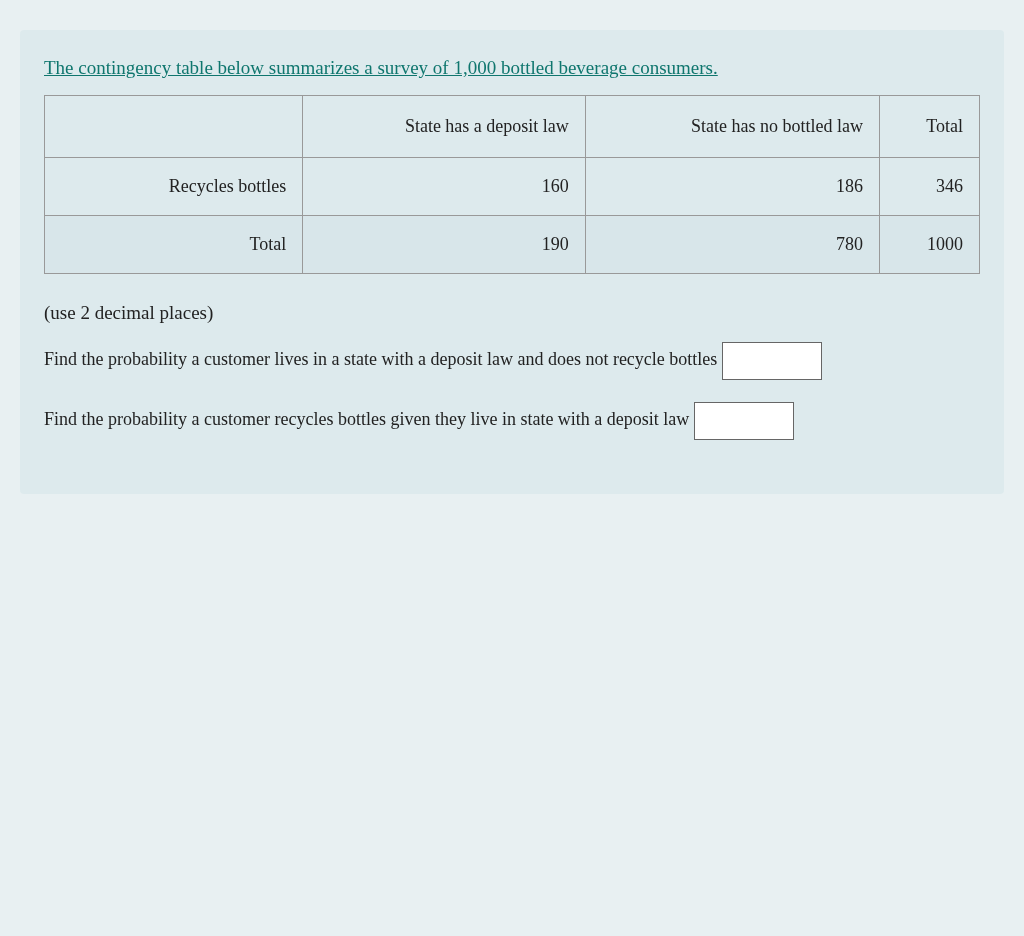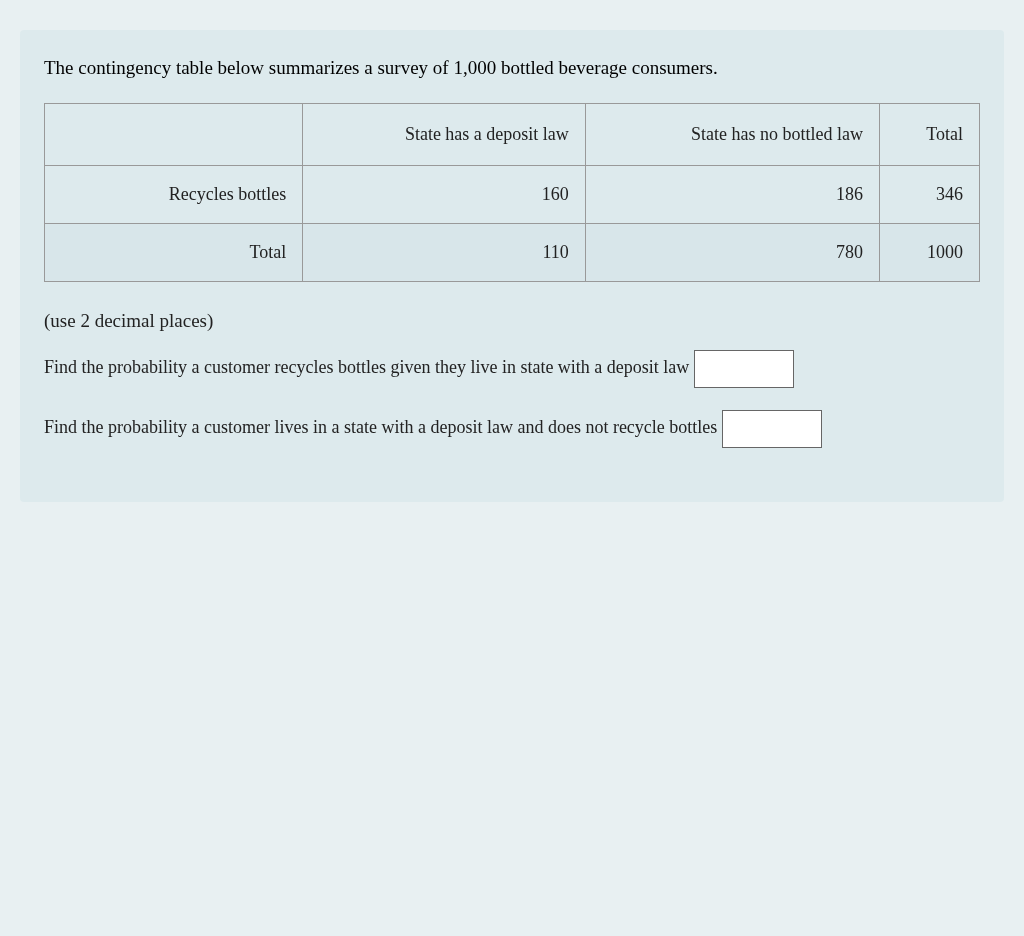--- a/index.html
+++ b/index.html
@@ -22,22 +22,23 @@
       background-color: #ddeaed;
       padding: 24px 24px 32px 24px;
       border-radius: 4px;
       max-width: 1000px;
       margin: 0 auto;
     }
 
     .intro-text {
       font-size: 19px;
       line-height: 1.5;
-      margin-bottom: 20px;
-      color: #000000;
+      margin-bottom: 12px;
+      color: #0f766e;
+      text-decoration: underline;
     }
 
     .contingency-table {
       width: 100%;
       border-collapse: collapse;
       margin-bottom: 28px;
       background-color: #ddeaed;
     }
 
     .contingency-table td,
@@ -115,34 +116,34 @@
     </thead>
     <tbody>
       <tr>
         <td class="row-header">Recycles bottles</td>
         <td>160</td>
         <td>186</td>
         <td>346</td>
       </tr>
       <tr>
         <td class="row-header">Total</td>
-        <td>110</td>
+        <td>190</td>
         <td>780</td>
         <td>1000</td>
       </tr>
     </tbody>
   </table>
 
   <p class="instructions">
     <span>(use 2 decimal places)</span>
   </p>
 
   <div class="question-block">
-    <span>Find the probability a customer recycles bottles given they live in state with a deposit law</span>
+    <span>Find the probability a customer lives in a state with a deposit law and does not recycle bottles</span>
     <input type="text" value="" style="">
   </div>
 
   <div class="question-block">
-    <span>Find the probability a customer lives in a state with a deposit law and does not recycle bottles</span>
+    <span>Find the probability a customer recycles bottles given they live in state with a deposit law</span>
     <input type="text" value="" style="">
   </div>
 
 </div>
 
 </body></html>

